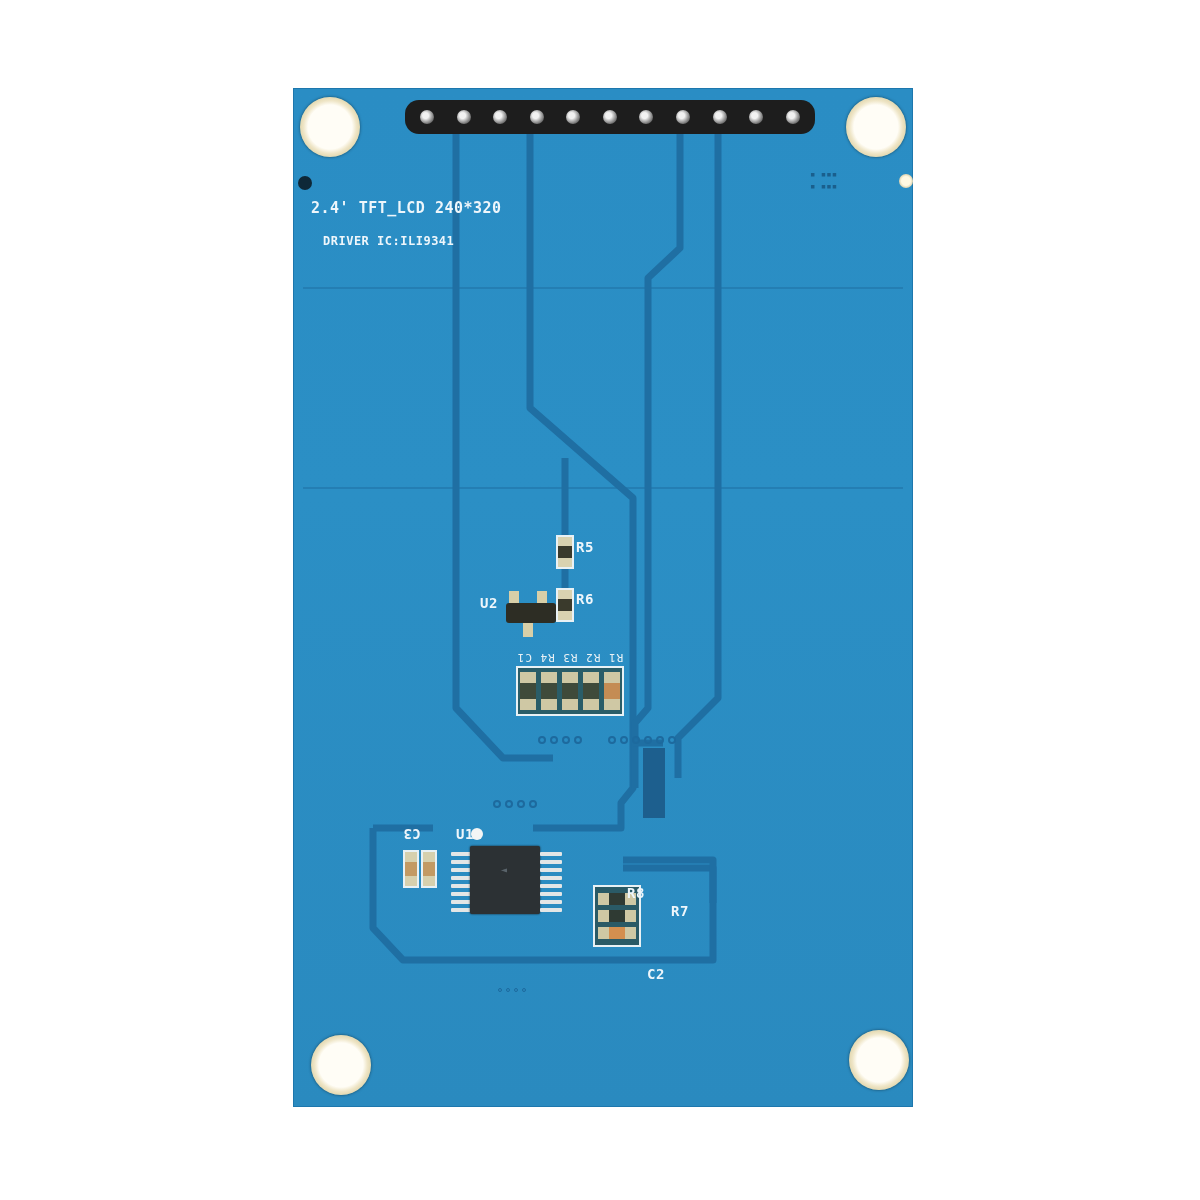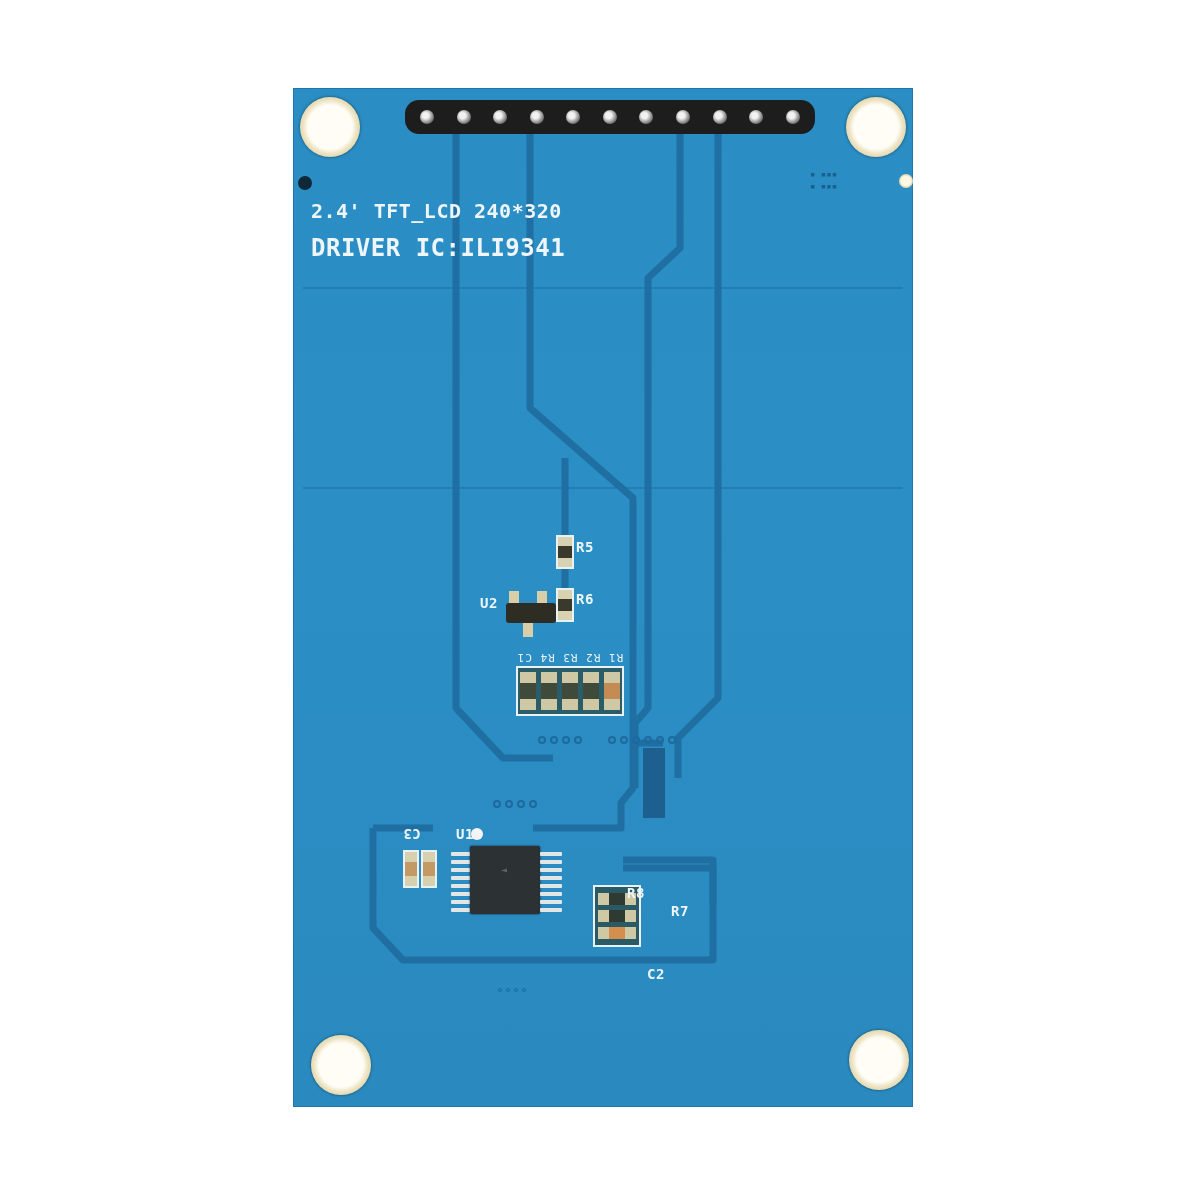--- a/index.html
+++ b/index.html
@@ -23,22 +23,22 @@
     position: absolute; width: 14px; height: 14px; border-radius: 50%; background: #0e2838;
   }
   .header-pins {
     position: absolute; left: 112px; top: 12px; width: 410px; height: 34px;
     background: #1d1d1d; border-radius: 14px;
     display: flex; justify-content: space-around; align-items: center; padding: 0 4px;
     box-sizing: border-box;
   }
   .pin { width: 14px; height: 14px; border-radius: 50%; background: radial-gradient(circle at 40% 40%, #f2f2f2 0 25%, #9a9a9a 55%, #3a3a3a 90%); }
   .silk { position: absolute; color: #eef6fb; font-weight: bold; white-space: nowrap; letter-spacing: 0.5px; }
-  .silk.title { left: 18px; top: 111px; font-size: 20px; text-align: right; }
-  .silk.driver { left: 18px; top: 146px; font-size: 24px; }
+  .silk.title { left: 18px; top: 111px; font-size: 15px; text-align: right; }
+  .silk.driver { left: 30px; top: 146px; font-size: 12px; }
   .silk.small { font-size: 14px; }
   .tiny-marks { position: absolute; left: 517px; top: 80px; color: #1a5f8d; font-size: 9px; line-height: 12px; font-weight: bold; }
   .resistor {
     position: absolute; width: 18px; height: 34px; border: 2px solid #e8f1f5; box-sizing: border-box;
     background: linear-gradient(180deg, #d9d2b0 0 30%, #3a3a2c 30% 70%, #d9d2b0 70%);
   }
   .cap {
     position: absolute; width: 16px; height: 38px; border: 2px solid #e8f1f5; box-sizing: border-box;
     background: linear-gradient(180deg, #d6d0ae 0 28%, #c39a64 28% 72%, #d6d0ae 72%);
   }

